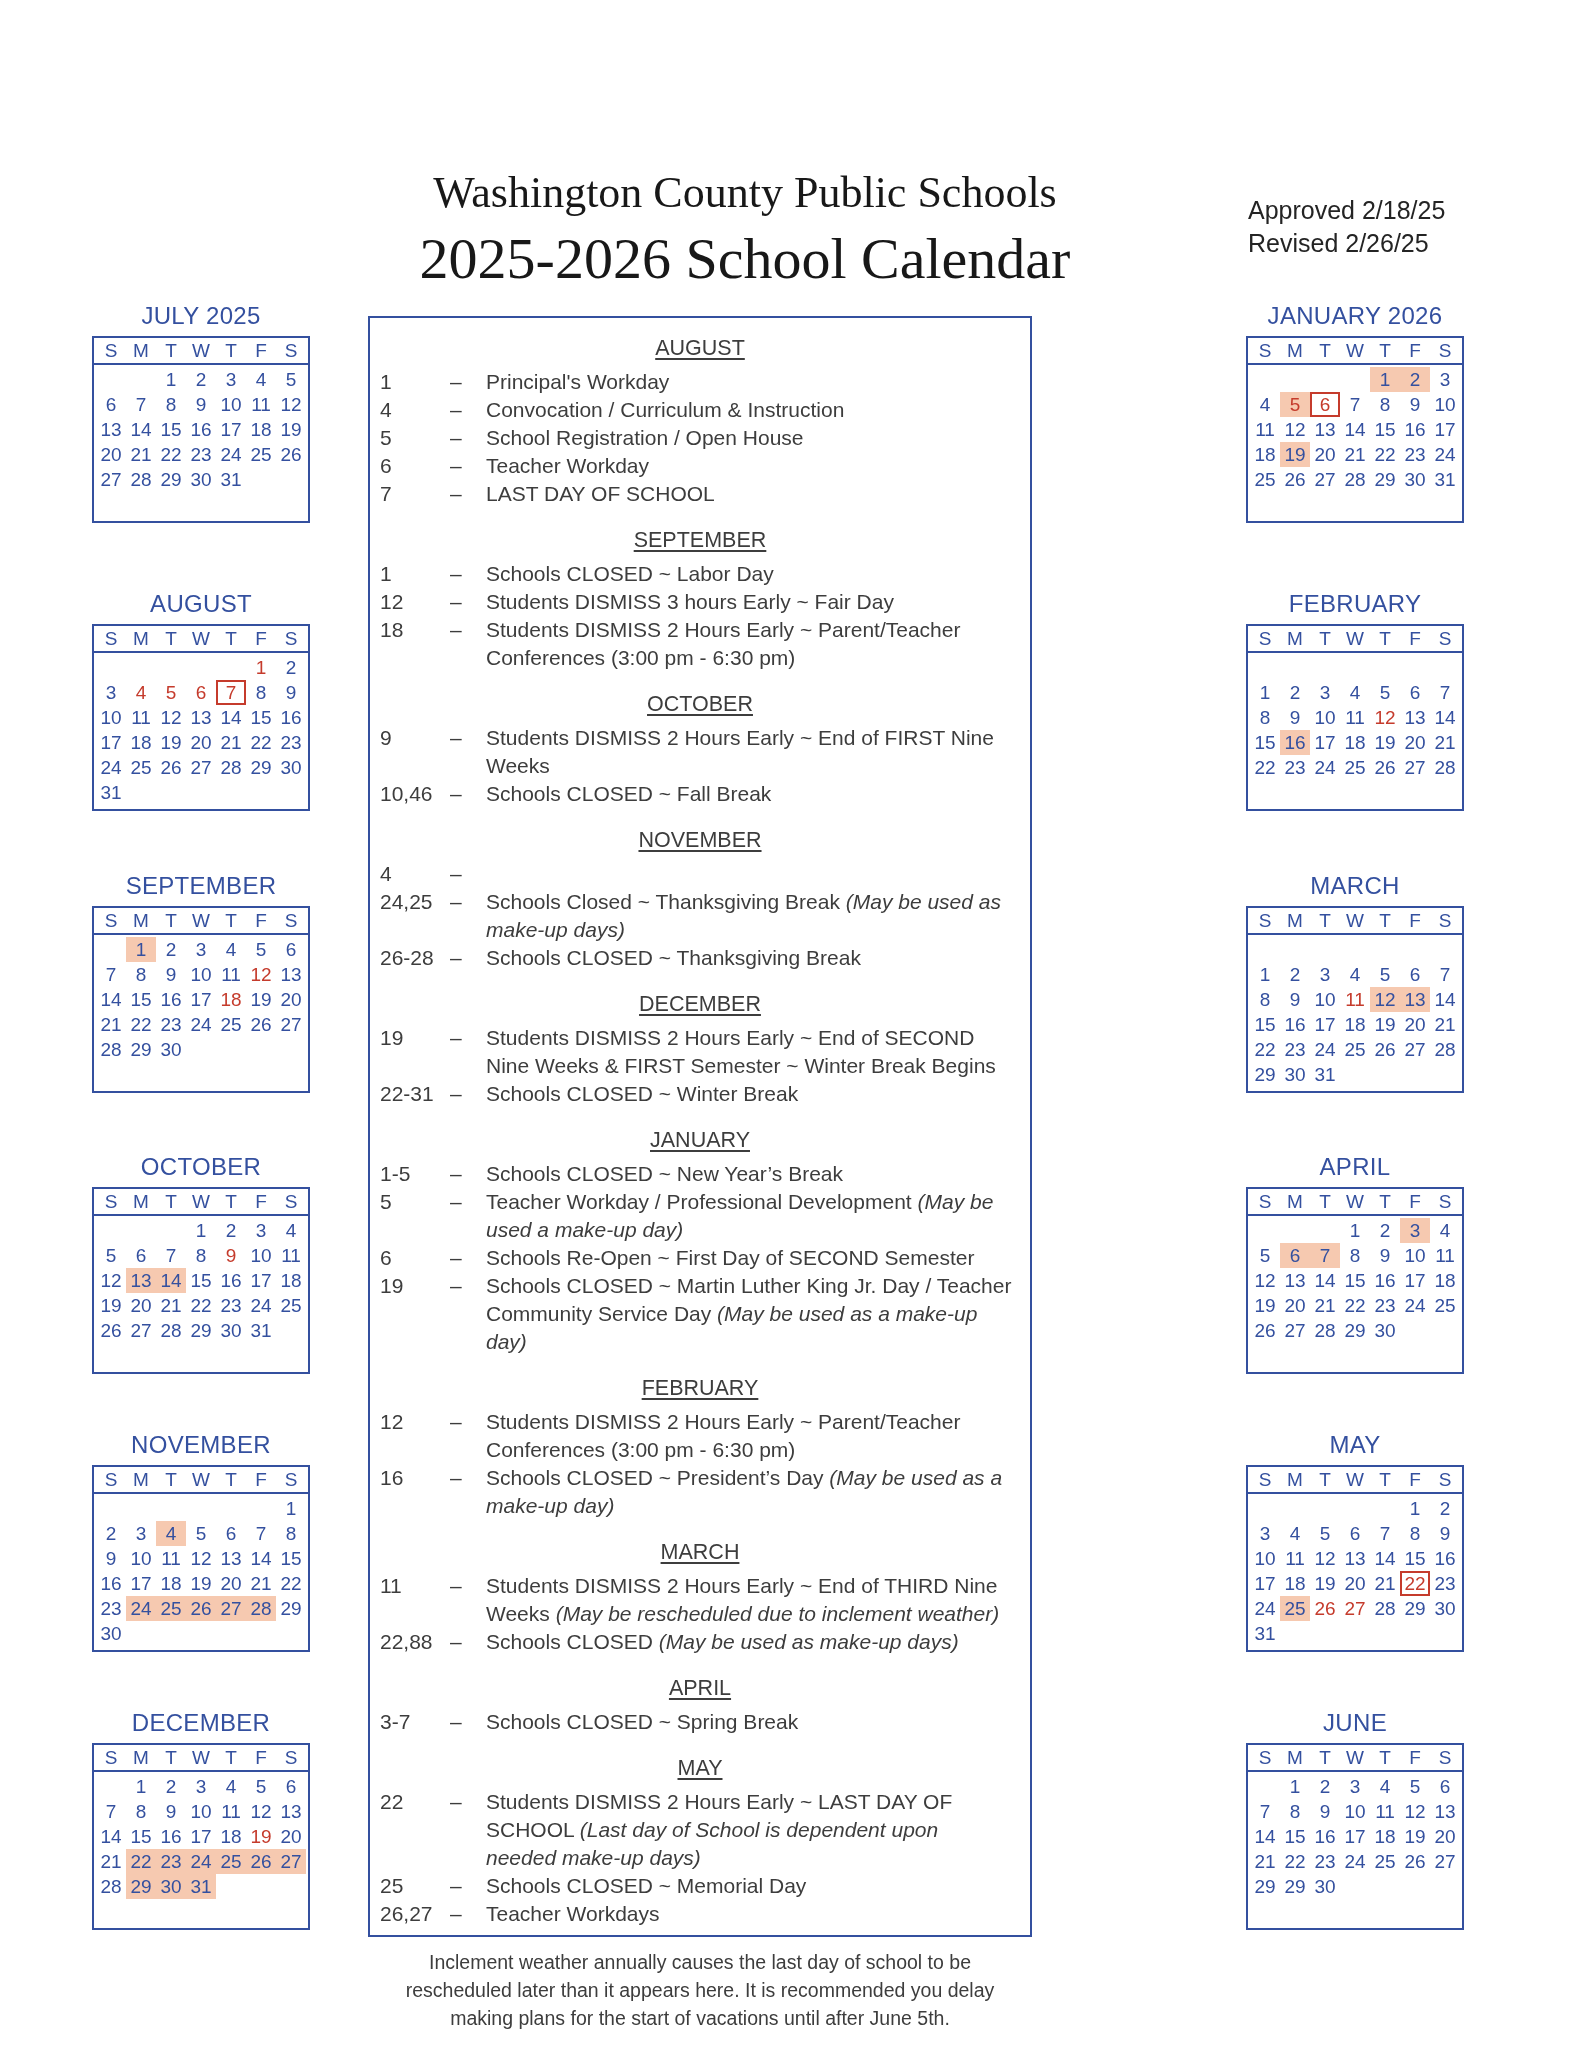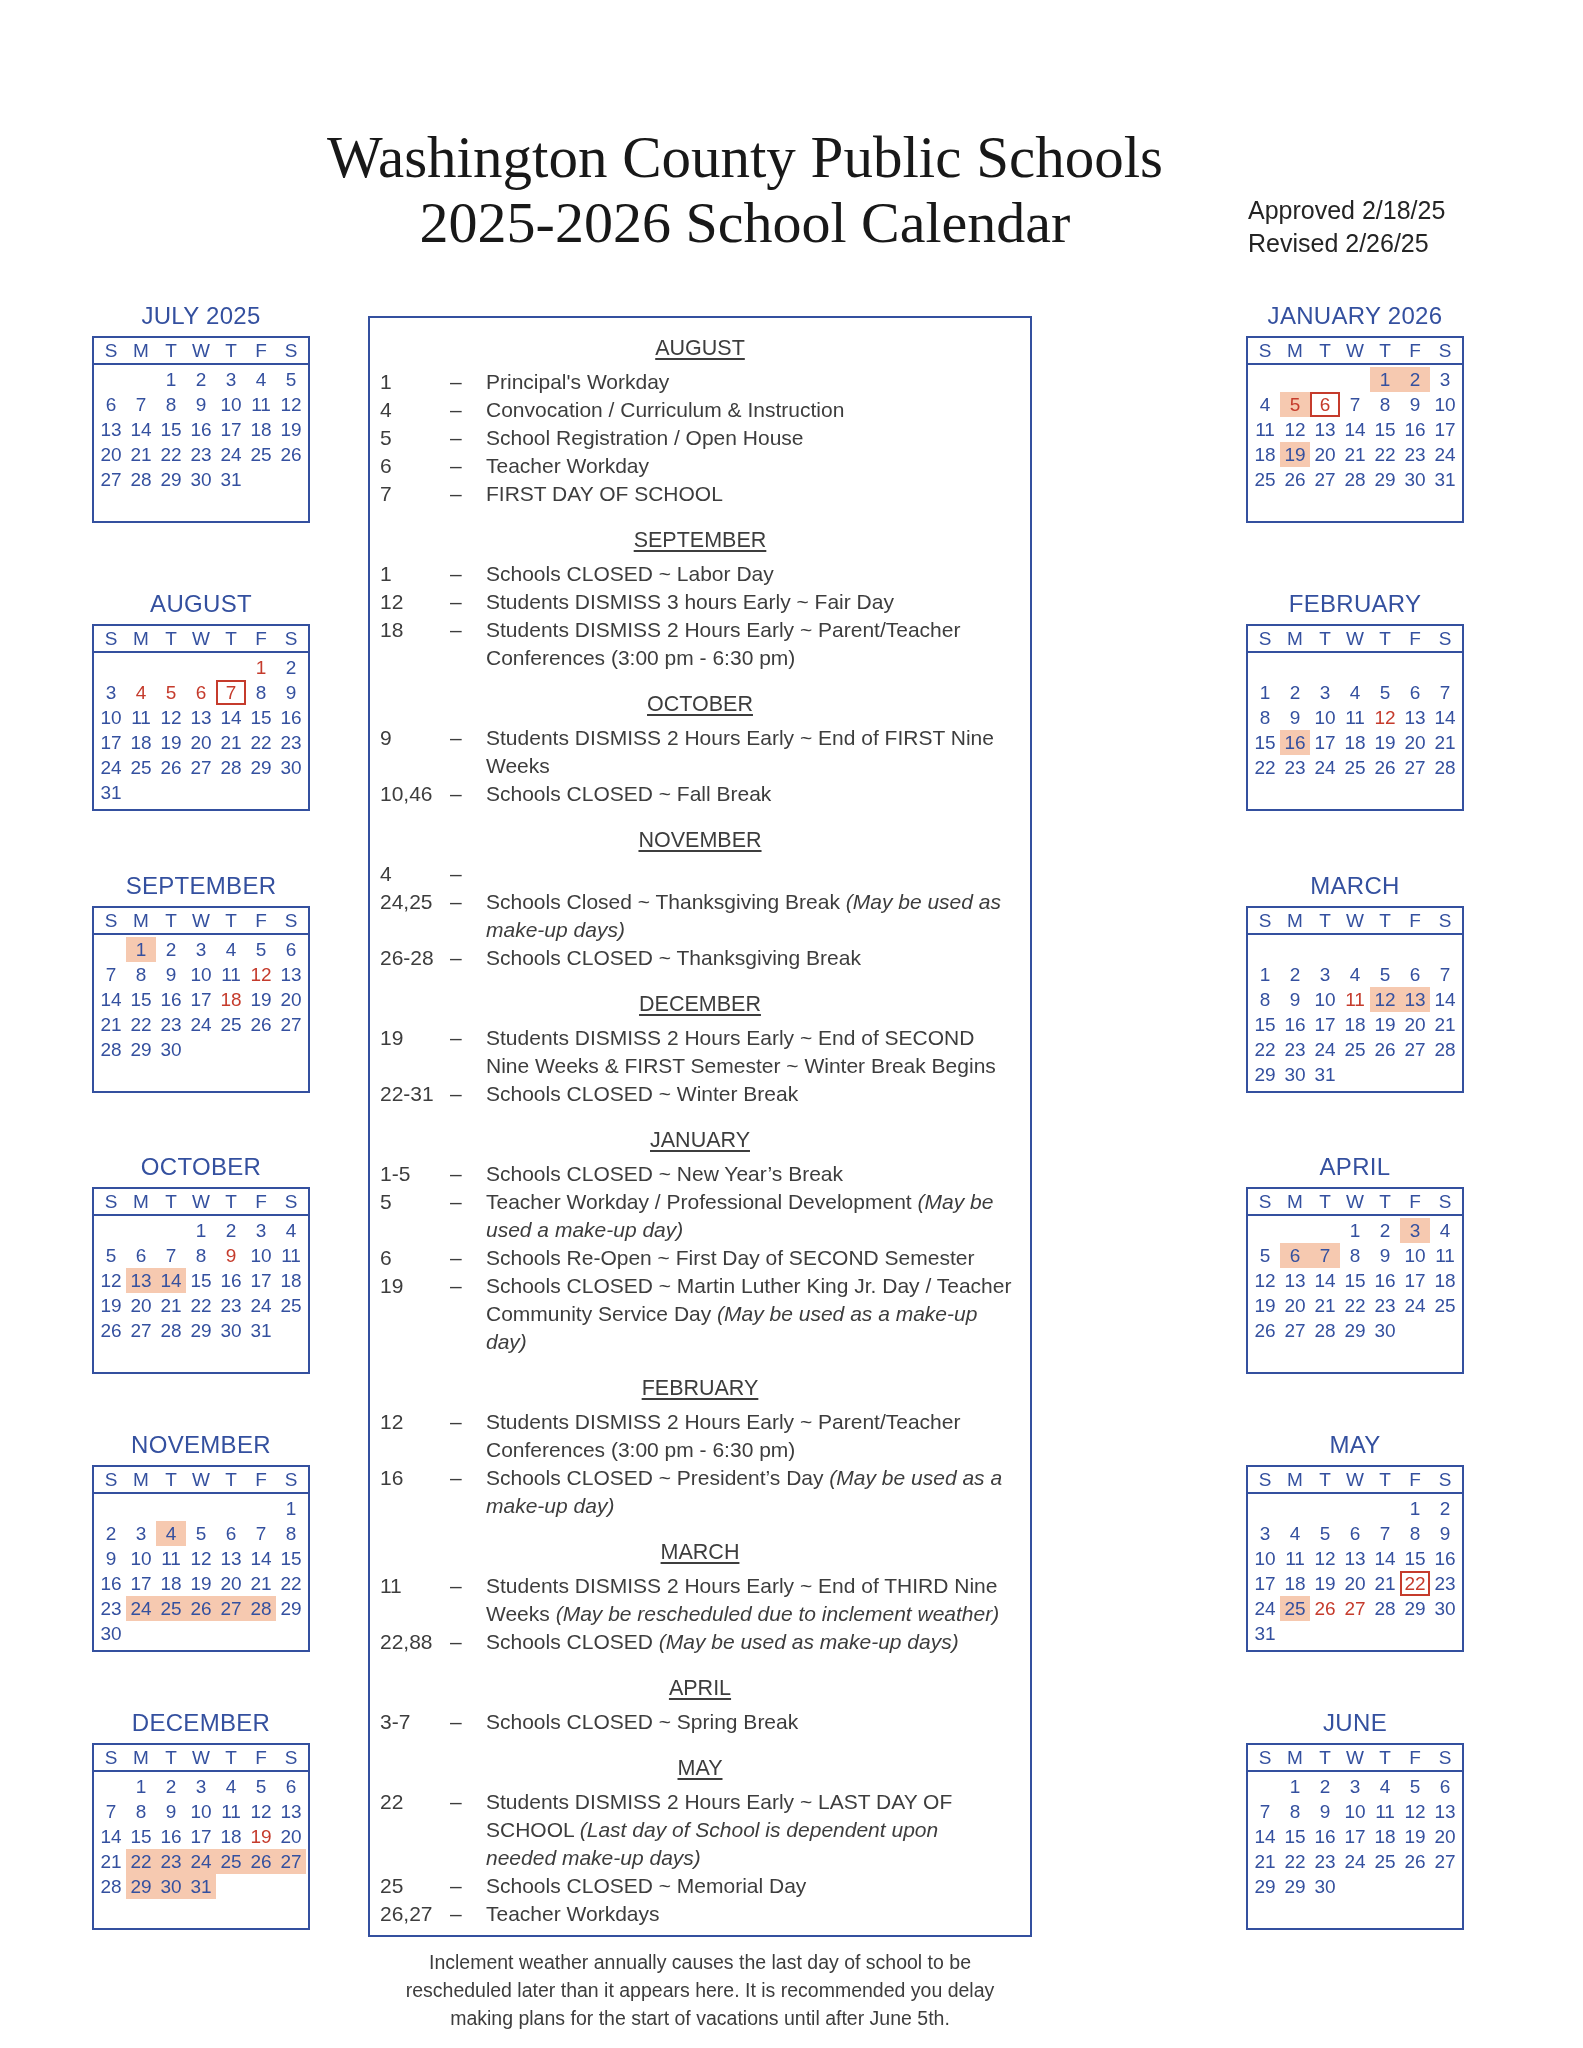--- a/index.html
+++ b/index.html
@@ -5,21 +5,21 @@
   html,body{margin:0;padding:0;}
   body{
     width:1583px;height:2048px;position:relative;background:#ffffff;
     font-family:"Liberation Sans",sans-serif;overflow:hidden;
   }
   
   .page-title{
     position:absolute;left:130px;top:124px;width:1230px;text-align:center;
     font-family:"Liberation Serif",serif;color:#181818;
   }
-  .page-title .l1{font-size:59px;line-height:66px;}
+  .page-title .l1{font-size:44px;line-height:66px;margin-top:36px;}
   .page-title .l2{font-size:58px;line-height:66px;}
   .approval{
     position:absolute;left:1248px;top:194px;font-size:25px;line-height:33px;color:#242424;
   }
   
   .cal-block{position:absolute;width:218px;}
   .cal-title{font-size:24px;color:#34509F;text-align:center;margin-bottom:6px;letter-spacing:0.3px;}
   .cal-table{width:218px;height:187px;border:2px solid #34509F;box-sizing:border-box;padding-top:1px;}
   .cal-row{display:flex;justify-content:center;}
   .cal-head{border-bottom:2px solid #34509F;padding-bottom:1px;margin-bottom:2px;}
@@ -459,21 +459,21 @@
             <div class="ev-text"><span>School Registration / Open House</span></div>
           </div>
           <div class="ev-row">
             <div class="ev-day">6</div>
             <div class="ev-dash">–</div>
             <div class="ev-text"><span>Teacher Workday</span></div>
           </div>
           <div class="ev-row">
             <div class="ev-day">7</div>
             <div class="ev-dash">–</div>
-            <div class="ev-text"><span>FIRST DAY OF SCHOOL</span></div>
+            <div class="ev-text"><span>LAST DAY OF SCHOOL</span></div>
           </div>
         </div>
         <div class="ev-section">
           <div class="ev-heading">SEPTEMBER</div>
           <div class="ev-row">
             <div class="ev-day">1</div>
             <div class="ev-dash">–</div>
             <div class="ev-text"><span>Schools CLOSED ~ Labor Day</span></div>
           </div>
           <div class="ev-row">

